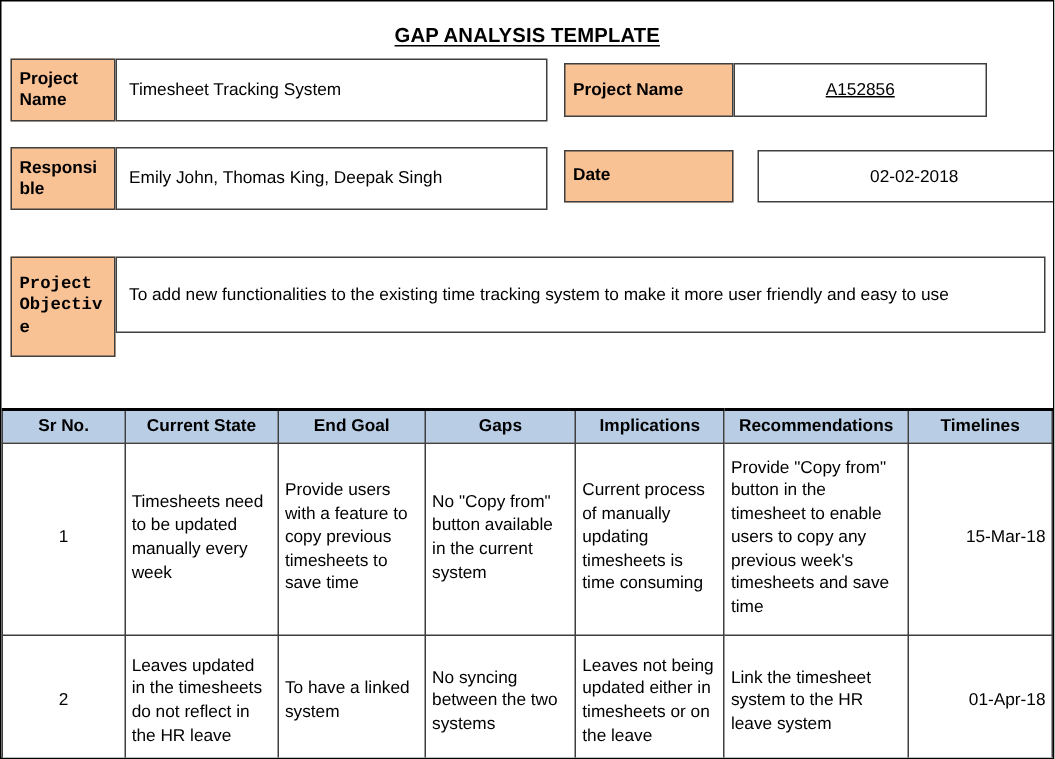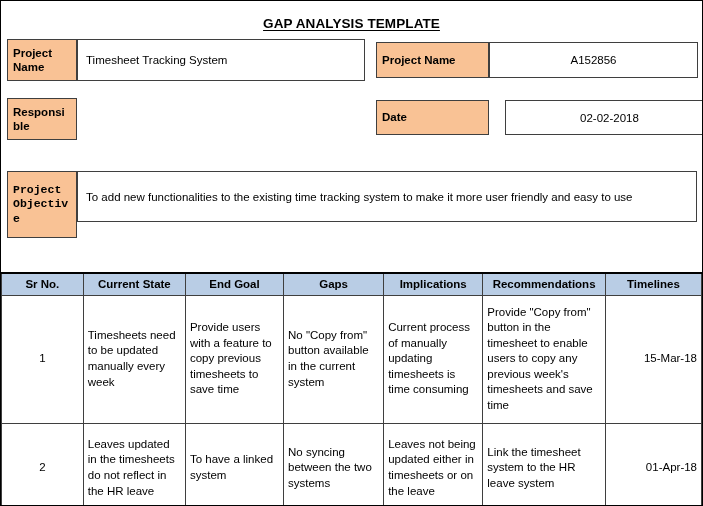--- a/index.html
+++ b/index.html
@@ -147,26 +147,29 @@
   <div class="cell label" style="left:6px; top:38px; width:70px; height:42px;">
     <span class="label-inner">Project Name</span>
   </div>
   <div class="cell value" style="left:76px; top:38px; width:288px; height:42px;">
     <span>Timesheet Tracking System</span>
   </div>
 
   <div class="cell label" style="left:375px; top:41px; width:113px; height:36px;">
     <span class="label-inner">Project Name</span>
   </div>
-  <div class="cell value center" style="left:488px; top:41px; width:209px; height:36px;">
+  <div class="cell value center" style="left:488px; top:41px; width:169px; height:36px;text-decoration:underline;">
     <span>A152856</span>
   </div>
 
   <div class="cell label" style="left:6px; top:97px; width:70px; height:42px;">
     <span class="label-inner">Responsible</span>
+  </div>
+  <div class="cell value" style="left:76px; top:97px; width:288px; height:42px;">
+    <span>Emily John, Thomas King, Deepak Singh</span>
   </div>
 
   <div class="cell label" style="left:375px; top:99px; width:113px; height:35px;">
     <span class="label-inner">Date</span>
   </div>
   <div class="cell value center" style="left:504px; top:99px; width:209px; height:35px;">
     <span>02-02-2018</span>
   </div>
 
   <div class="cell label obj-label" style="left:6px; top:170px; width:70px; height:67px;font-family:Liberation Mono, monospace;">

